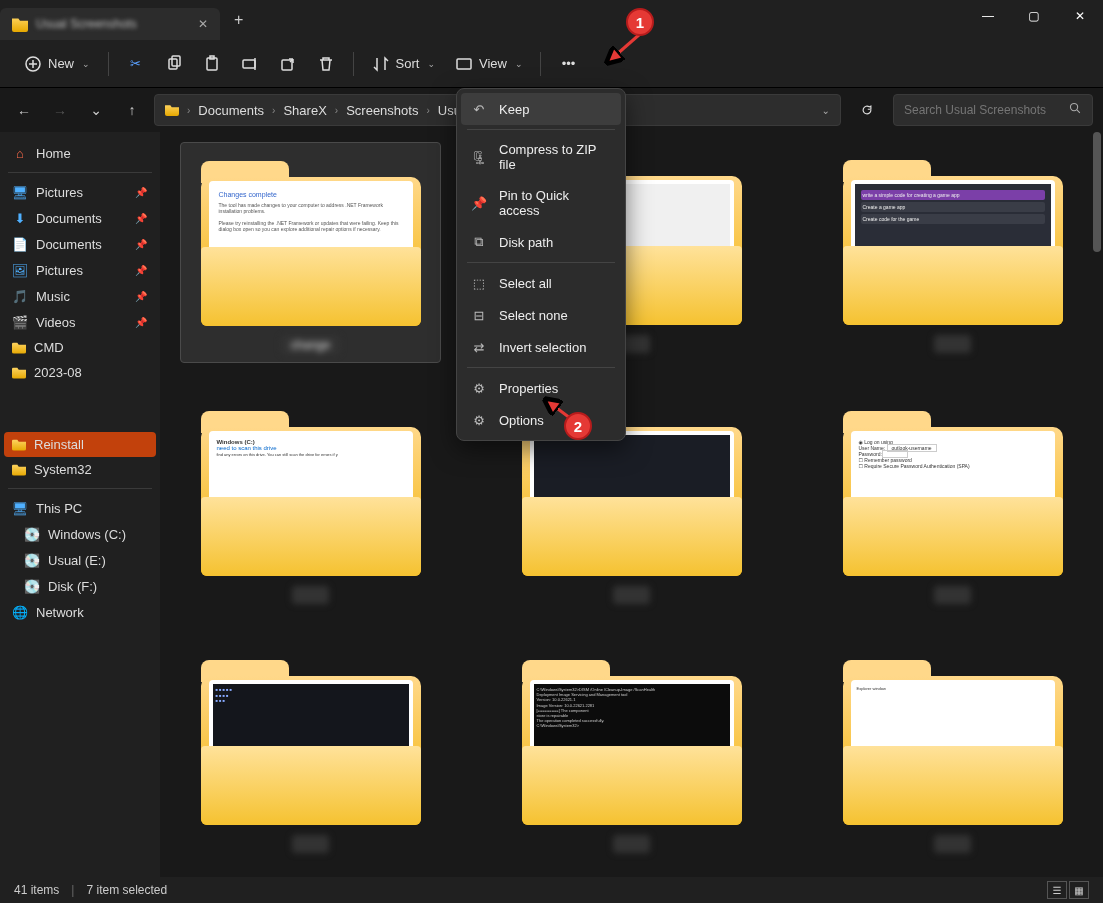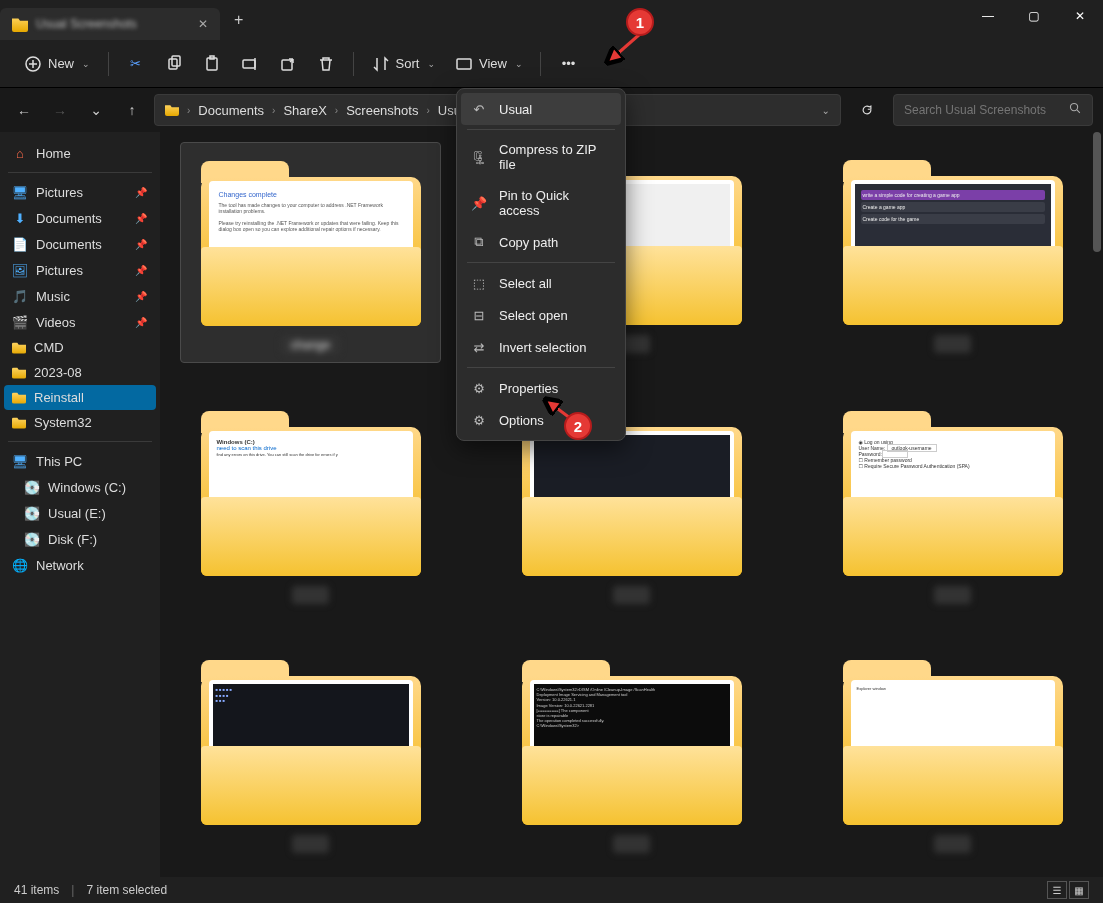--- a/index.html
+++ b/index.html
@@ -31,21 +31,21 @@
 .crumb-sep { color: #888; font-size: 10px; margin: 0 4px; }
 .addr-drop { margin-left: auto; color: #aaa; font-size: 10px; }
 .refresh-btn { width: 36px; height: 32px; display: flex; align-items: center; justify-content: center; color: #ddd; font-size: 14px; cursor: pointer; }
 .search-box { width: 200px; height: 32px; background: #2d2d2d; border: 1px solid #3a3a3a; border-radius: 4px; display: flex; align-items: center; padding: 0 10px; gap: 8px; }
 .search-box input { flex: 1; background: transparent; border: none; outline: none; color: #ef4444; font-size: 12px; }
 
 
 .main { display: flex; height: calc(903px - 40px - 48px - 44px - 26px); background: #191919; }
 .sidebar { width: 160px; background: #202020; padding: 8px 4px; overflow-y: auto; }
 .side-item { display: flex; align-items: center; gap: 8px; padding: 5px 8px; border-radius: 4px; color: #ddd; font-size: 13px; cursor: pointer; position: relative; }
-.side-item.selected { background: #0369a1; }
+.side-item.selected { background: #c2410c; margin-top: 47px; }
 .side-sep { height: 1px; background: #3a3a3a; margin: 6px 4px; }
 .side-icon { width: 16px; height: 16px; display: flex; align-items: center; justify-content: center; font-size: 13px; }
 .pin { margin-left: auto; color: #888; font-size: 10px; }
 .folder-ico { width: 14px; height: 12px; background: linear-gradient(#ffd666,#e6a800); border-radius: 2px; clip-path: polygon(0 10%,38% 10%,48% 28%,100% 28%,100% 100%,0 100%); }
 
 
 .content { flex: 1; padding: 10px 20px; overflow-y: auto; position: relative; }
 .grid { display: grid; grid-template-columns: repeat(3, 1fr); gap: 30px 60px; }
 .folder-item { display: flex; flex-direction: column; align-items: center; gap: 10px; padding: 8px; border-radius: 4px; cursor: pointer; }
 .folder-item.selected { background: #2e2e2e; border: 1px solid #4a4a4a; }
@@ -403,43 +403,43 @@
   <span>7 item selected</span>
   <div class="view-toggles">
     <div class="view-toggle">☰</div>
     <div class="view-toggle">▦</div>
   </div>
 </div>
 
 <div class="ctx-menu" id="ctx-menu">
     <div class="ctx-item highlight">
       <span class="ctx-icon">↶</span>
-      <span>Usual</span>
+      <span>Keep</span>
     </div>
     <div class="ctx-sep"></div>
     <div class="ctx-item">
       <span class="ctx-icon">🗜</span>
       <span>Compress to ZIP file</span>
     </div>
     <div class="ctx-item">
       <span class="ctx-icon">📌</span>
       <span>Pin to Quick access</span>
     </div>
     <div class="ctx-item">
       <span class="ctx-icon">⧉</span>
-      <span>Copy path</span>
+      <span>Disk path</span>
     </div>
     <div class="ctx-sep"></div>
     <div class="ctx-item">
       <span class="ctx-icon">⬚</span>
       <span>Select all</span>
     </div>
     <div class="ctx-item">
       <span class="ctx-icon">⊟</span>
-      <span>Select open</span>
+      <span>Select none</span>
     </div>
     <div class="ctx-item">
       <span class="ctx-icon">⇄</span>
       <span>Invert selection</span>
     </div>
     <div class="ctx-sep"></div>
     <div class="ctx-item">
       <span class="ctx-icon">⚙</span>
       <span>Properties</span>
     </div>

